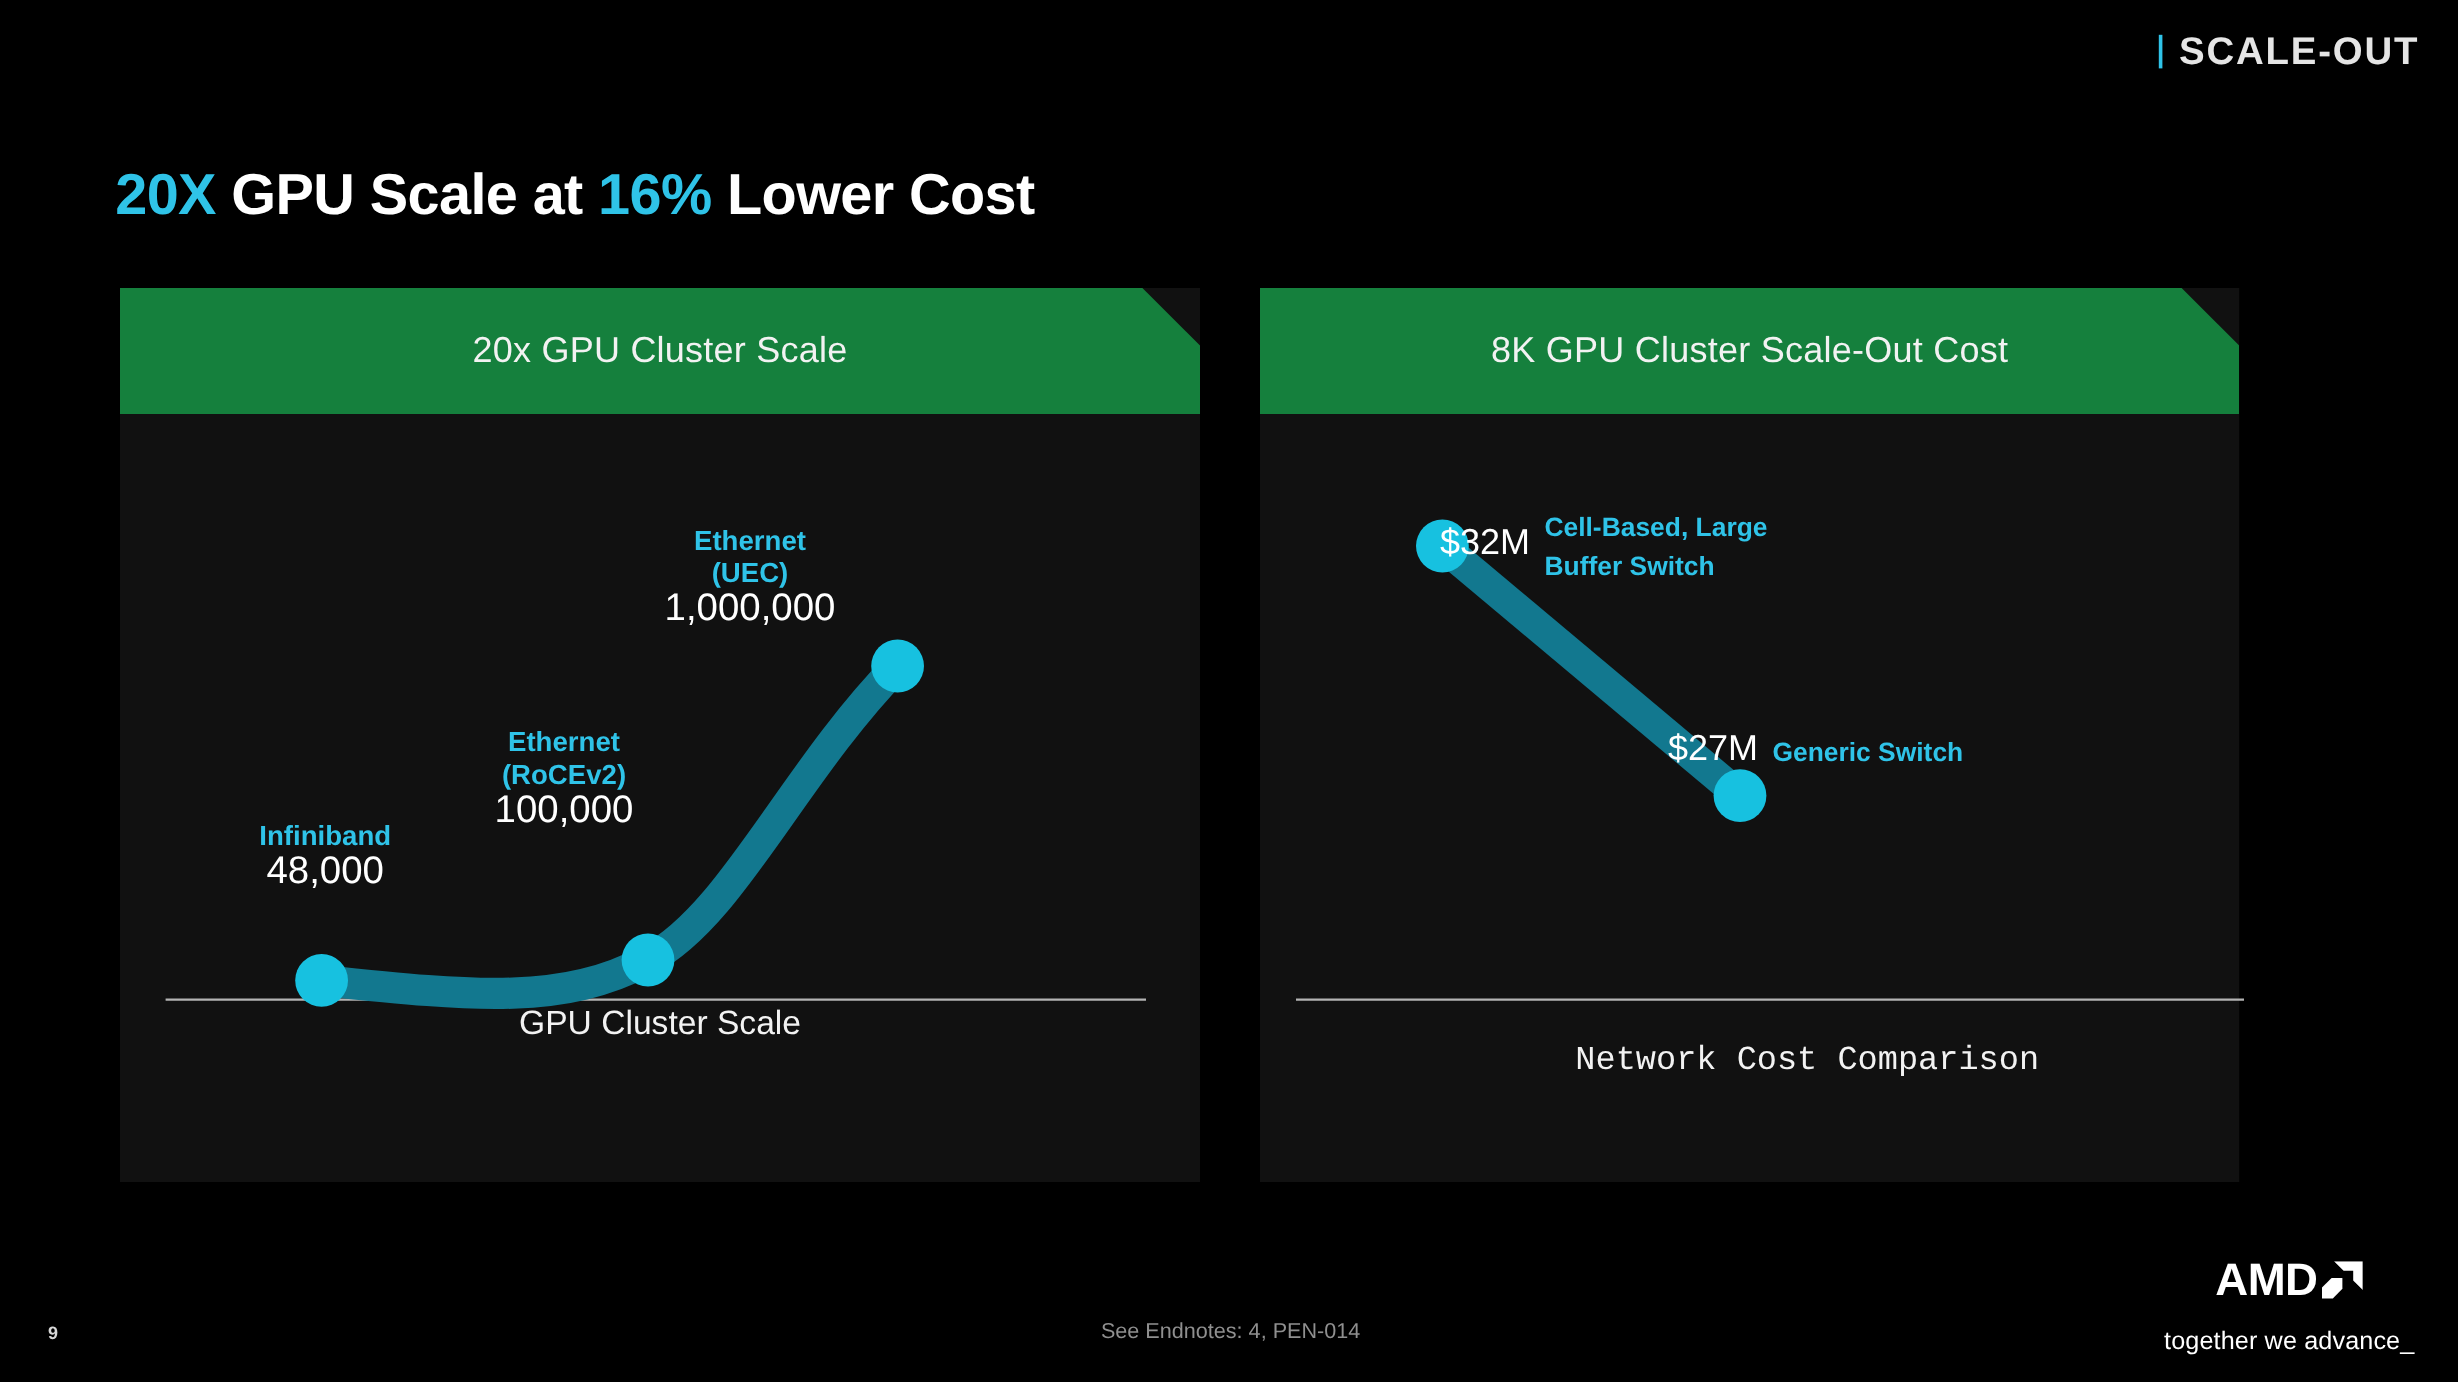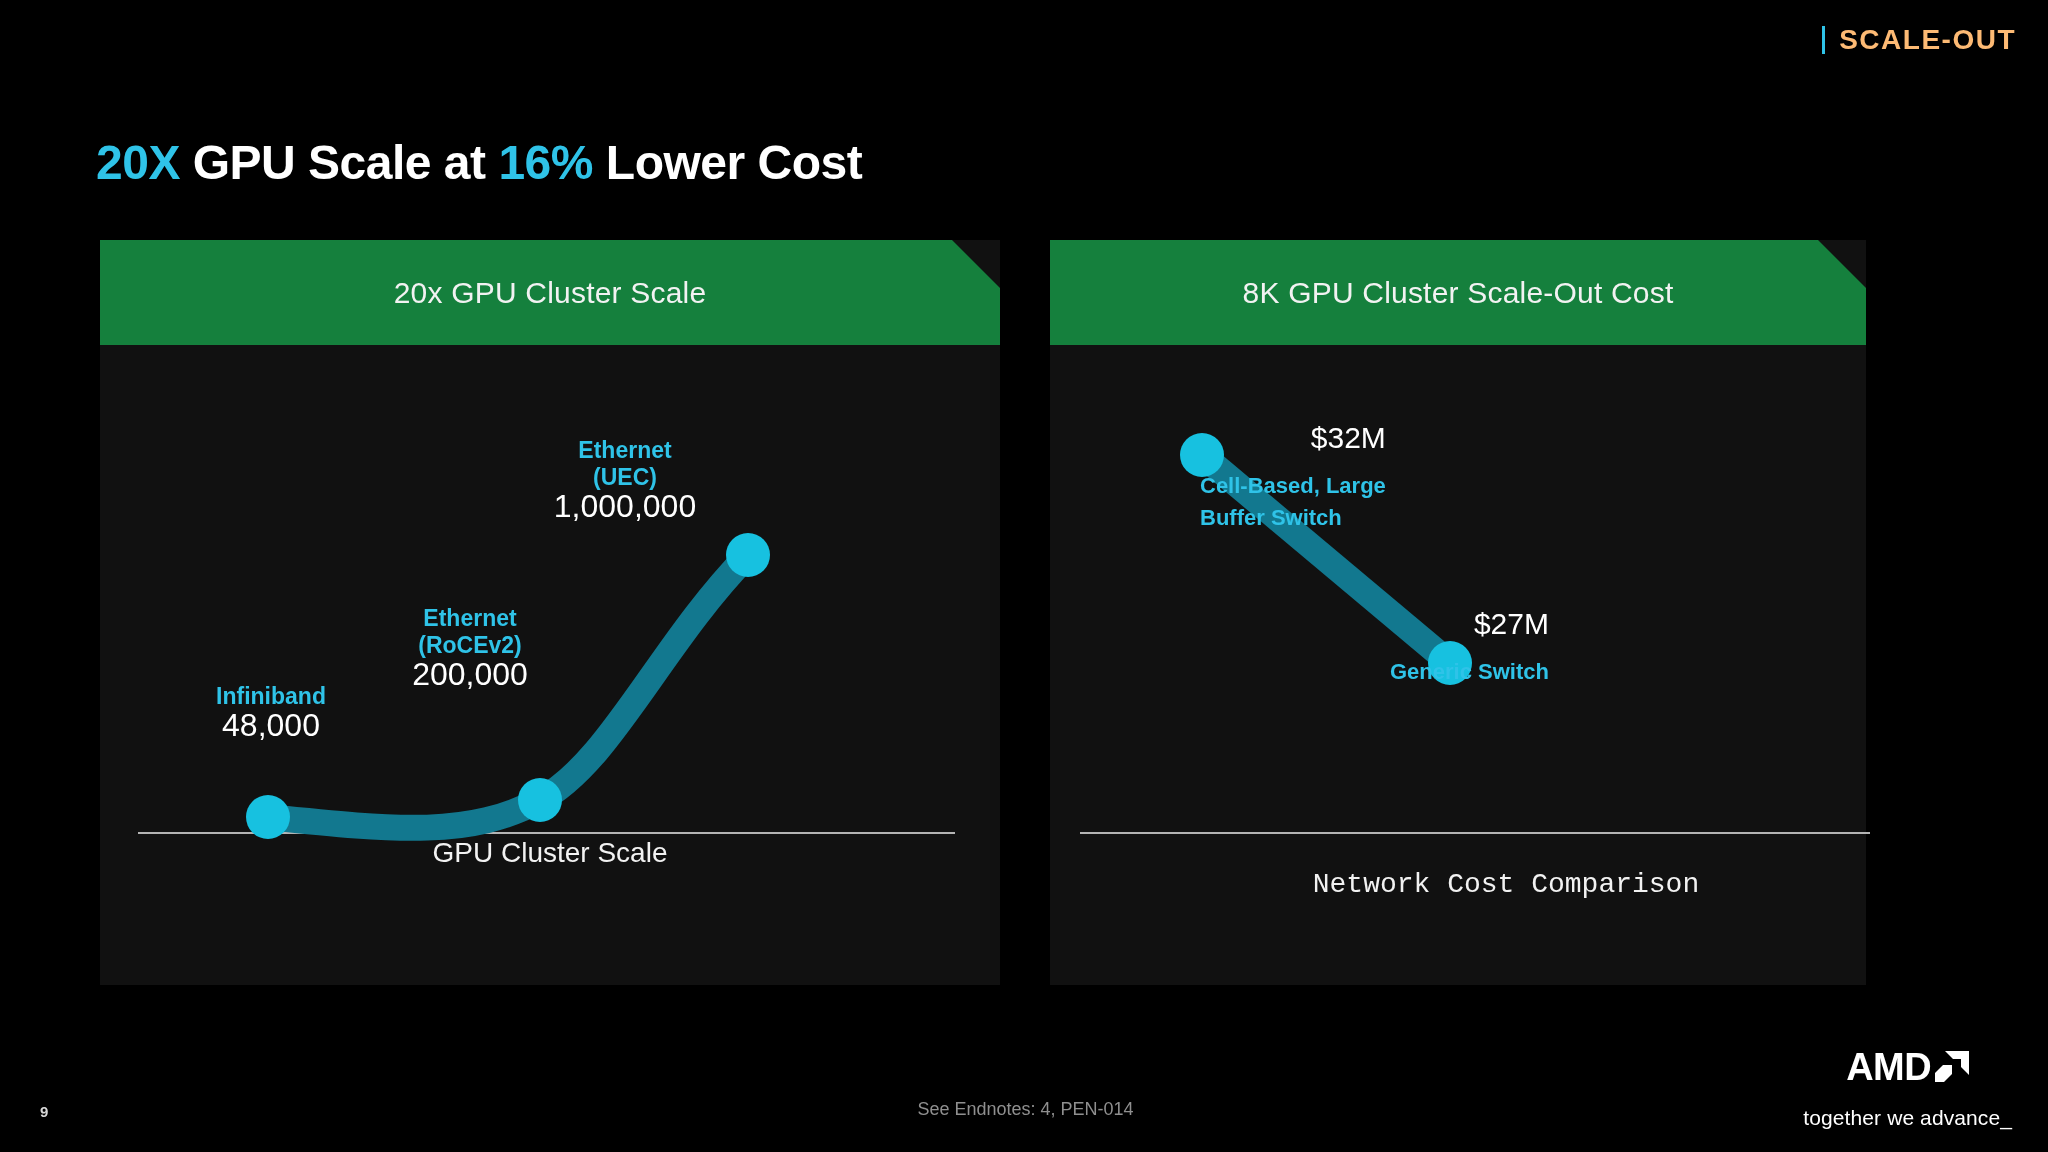--- a/index.html
+++ b/index.html
@@ -20,23 +20,23 @@
     top: 24px; right: 32px;
     display: flex; align-items: center; gap: 14px;
     letter-spacing: 1.2px;
   }
   #eyebrow .bar {
     display: inline-block;
     width: 3px; height: 28px;
     background: #2fc3e8;
   }
   #eyebrow .txt {
-    font-size: 28px;
+    font-size: 32px;
     font-weight: 600;
-    color: #fdba74;
+    color: #e5e5e5;
     letter-spacing: 1.5px;
   }
 
   
   #title {
     position: absolute;
     left: 96px; top: 103px;
     font-size: 48px;
     font-weight: 700;
     letter-spacing: -0.5px;
@@ -108,21 +108,21 @@
     line-height: 31px;
   }
   .annot.center { text-align: center; }
 
   
   #an-ib     { left: 76px;  top: 338px; width: 190px; }
   #an-roce   { left: 275px; top: 260px; width: 190px; }
   #an-uec    { left: 430px; top: 92px;  width: 190px; }
 
   
-  .annot.row { display: flex; align-items: flex-end; gap: 12px; flex-direction: column; }
+  .annot.row { display: flex; align-items: center; gap: 12px; }
   .annot.row .val { font-size: 30px; line-height: 34px; white-space: nowrap; }
   .annot.row .name { font-size: 22px; line-height: 27px; padding-top: 5px; }
   #an-cell   { left: 150px; top: 76px; }
   #an-generic{ left: 340px; top: 262px; }
 
   
   #page-num {
     position: absolute;
     left: 40px; bottom: 32px;
     font-size: 15px;
@@ -188,21 +188,21 @@
     </svg>
 
     <div class="annot center" id="an-ib">
       <div class="name">Infiniband</div>
       <div class="val">48,000</div>
     </div>
 
     <div class="annot center" id="an-roce">
       <div class="name">Ethernet</div>
       <div class="name">(RoCEv2)</div>
-      <div class="val">200,000</div>
+      <div class="val">100,000</div>
     </div>
 
     <div class="annot center" id="an-uec">
       <div class="name">Ethernet</div>
       <div class="name">(UEC)</div>
       <div class="val">1,000,000</div>
     </div>
 
     <div class="axis-caption" id="caption-left">GPU Cluster Scale</div>
   </div>

